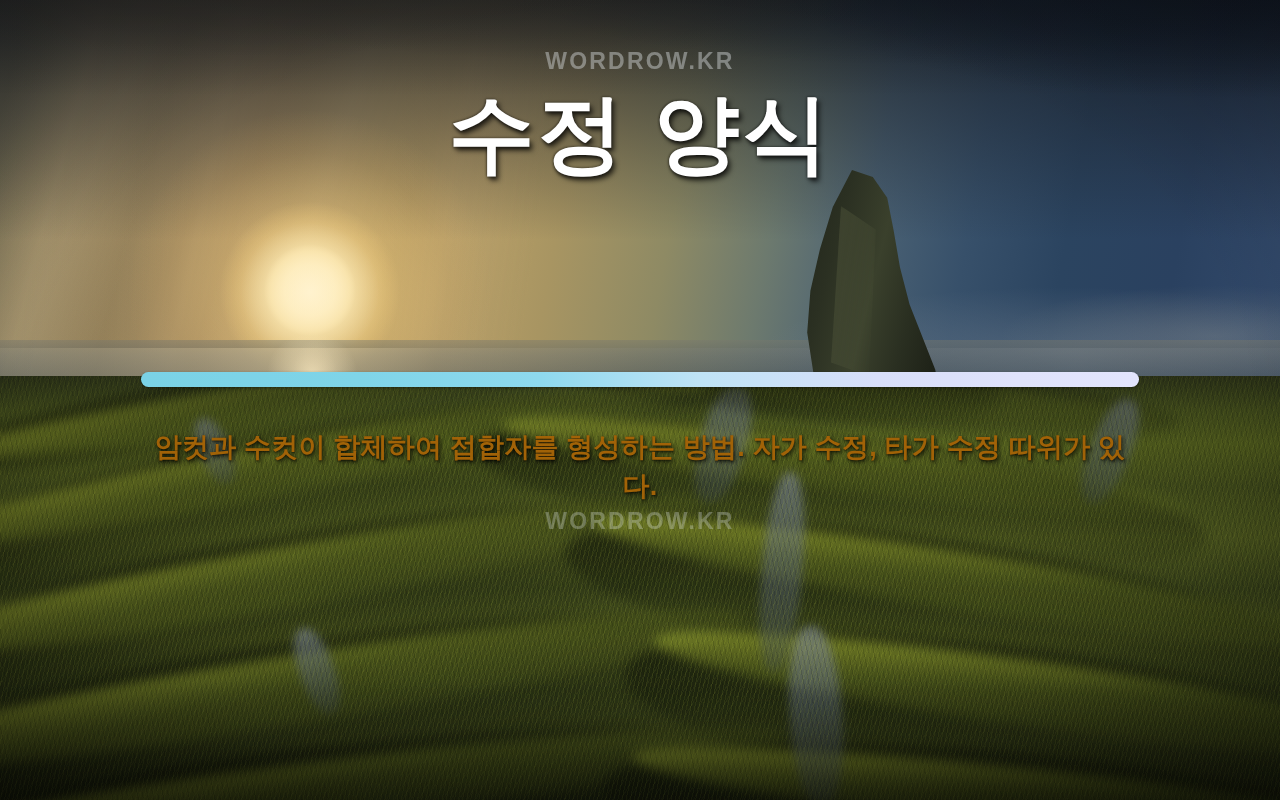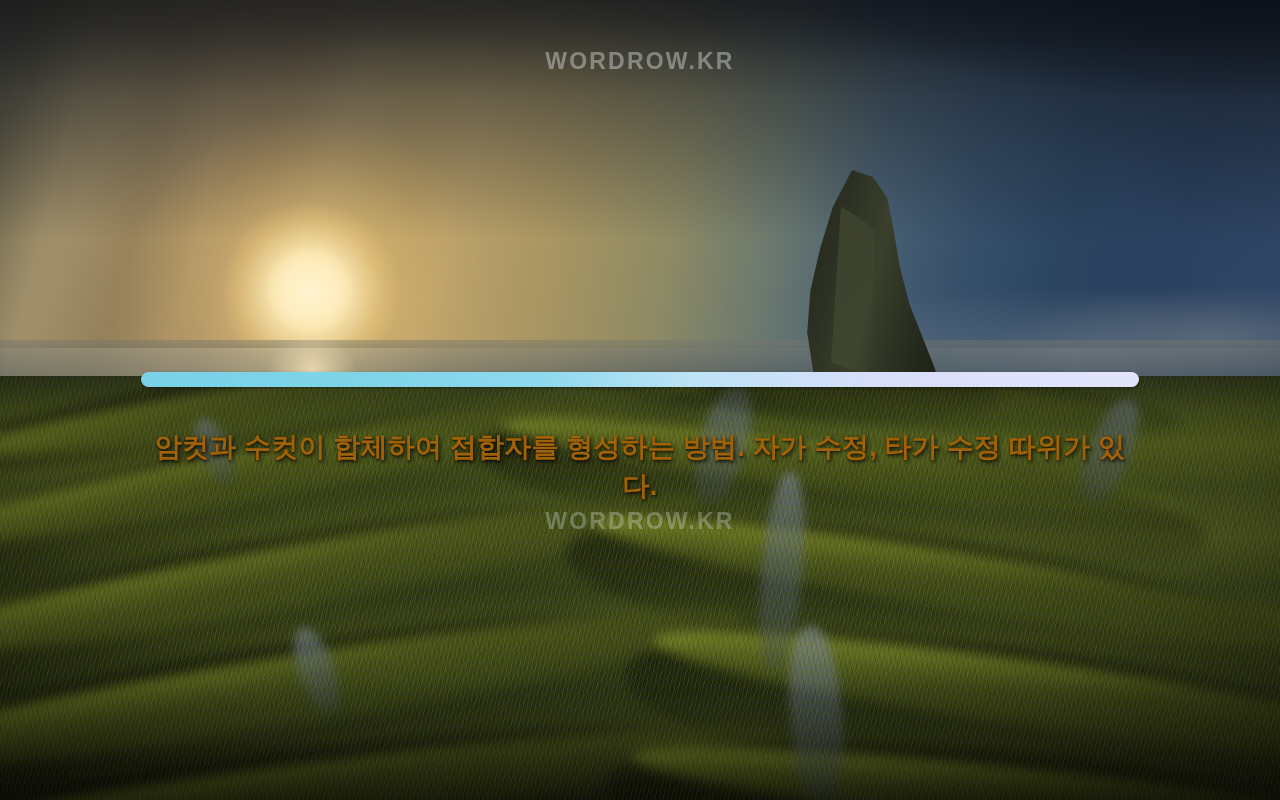--- a/index.html
+++ b/index.html
@@ -346,20 +346,21 @@
     <div class="fg-vignette"></div>
   </div>
 
   <div class="scene-vignette"></div>
 
   <div class="watermark top">WORDROW.KR</div>
 
   <div class="watermark bottom">WORDROW.KR</div>
 
   <div class="content">
+    <div class="title">수정 양식</div>
 
   </div>
 
   <div class="divider-wrap">
     <div class="divider"></div>
   </div>
 
   <div class="description">암컷과 수컷이 합체하여 접합자를 형성하는 방법. 자가 수정, 타가 수정 따위가 있다.</div>
 
 </div>

